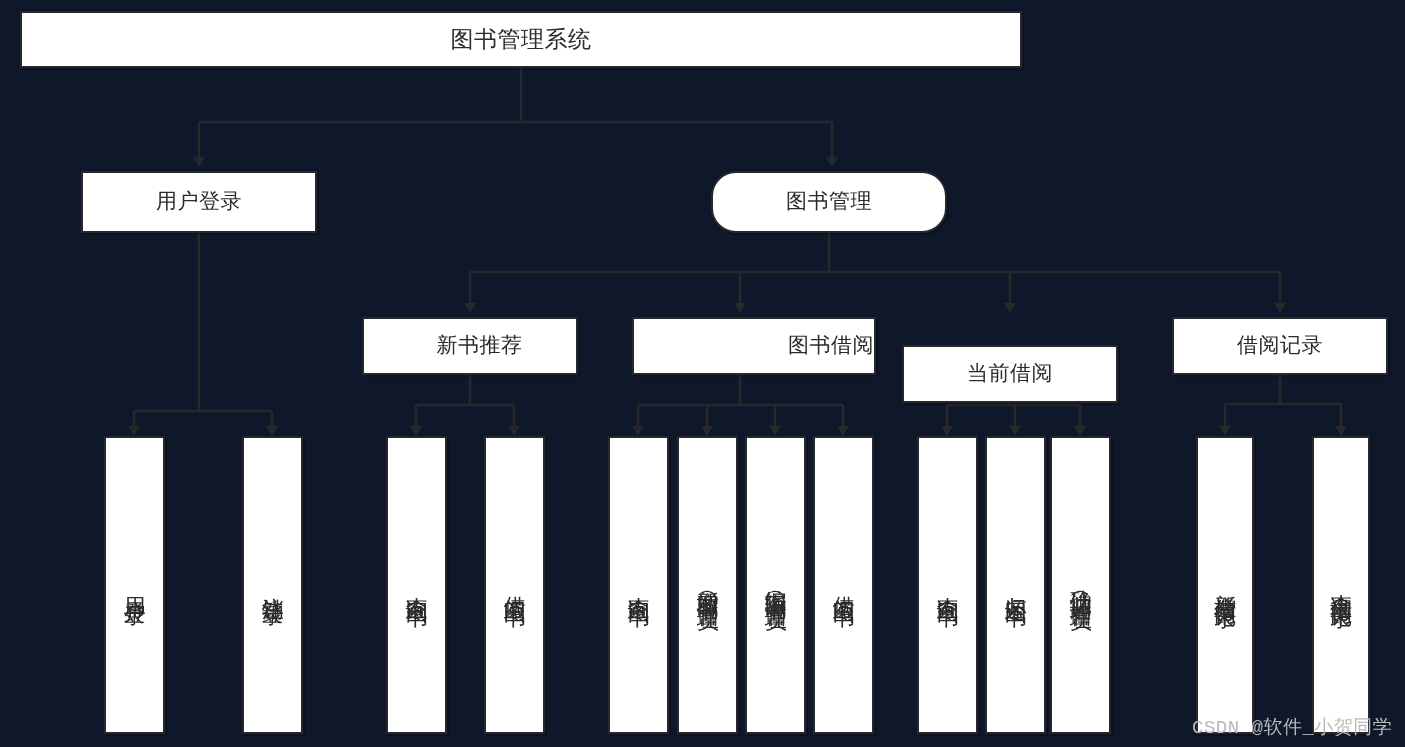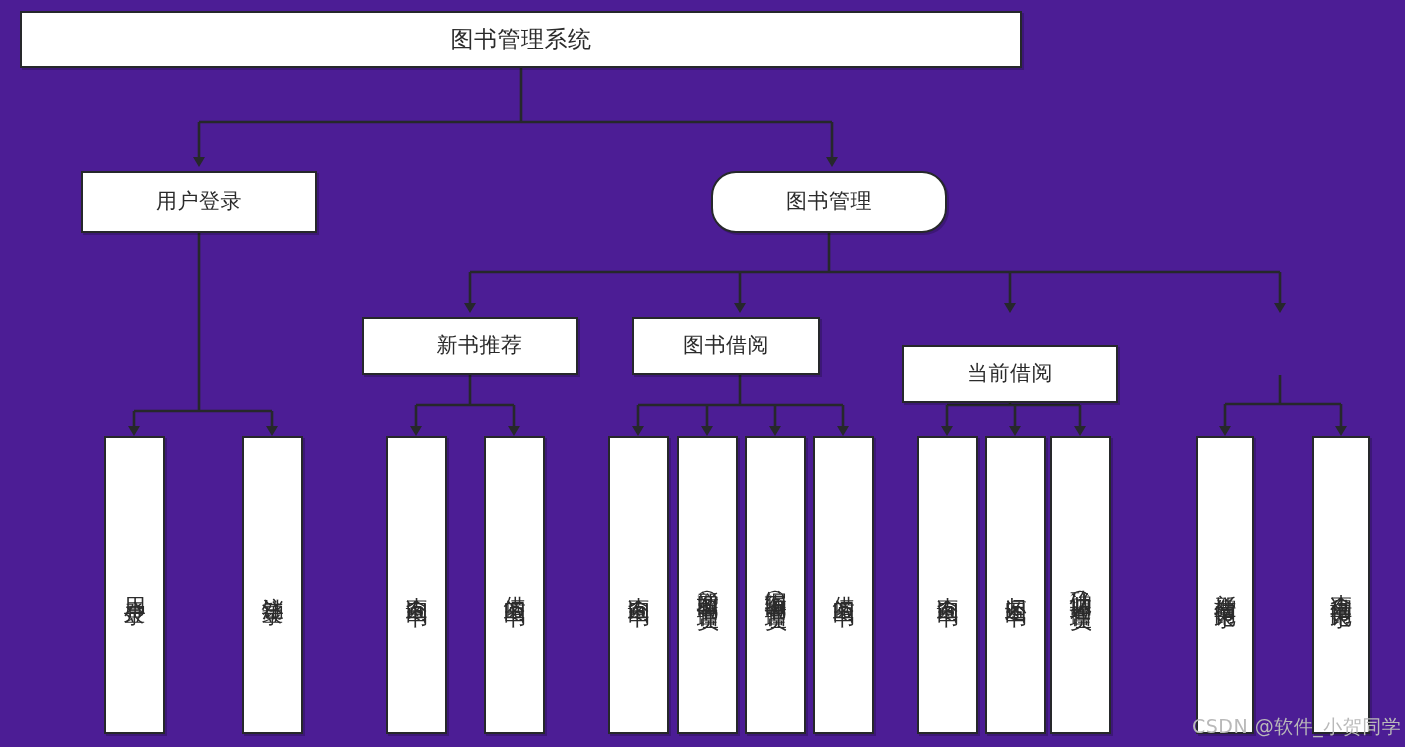--- a/index.html
+++ b/index.html
@@ -7,21 +7,21 @@
     padding: 0;
     background: #ffffff;
   }
   body {
     font-family: "DejaVu Sans", "Liberation Sans", sans-serif;
   }
   #diagram-root {
     position: relative;
     width: 1405px;
     height: 747px;
-    background: #4c1d95;
+    background: #0f172a;
     overflow: hidden;
   }
   svg.layer {
     position: absolute;
     top: 0;
     left: 0;
     width: 1405px;
     height: 747px;
   }
   .node-box {
@@ -133,25 +133,28 @@
   <div class="node-box" style="left: 81px; top: 171px; width: 236px; height: 62px;">
     <span class="node-label">用户登录</span>
   </div>
   <div class="node-box" style="left: 711px; top: 171px; width: 236px; height: 62px; border-radius: 25px;">
     <span class="node-label">图书管理</span>
   </div>
 
   <div class="node-box" style="left: 362px; top: 317px; width: 216px; height: 58px; padding-left: 19px;">
     <span class="node-label">新书推荐</span>
   </div>
-  <div class="node-box" style="left: 632px; top: 317px; width: 188px; height: 58px;">
+  <div class="node-box" style="left: 632px; top: 317px; width: 244px; height: 58px; justify-content: flex-end;">
     <span class="node-label">图书借阅</span>
   </div>
   <div class="node-box" style="left: 902px; top: 317px; width: 216px; height: 58px; margin-top: 28px;">
     <span class="node-label">当前借阅</span>
+  </div>
+  <div class="node-box" style="left: 1172px; top: 317px; width: 216px; height: 58px;">
+    <span class="node-label">借阅记录</span>
   </div>
 
   <div class="node-box" style="left: 104px; top: 436px; width: 61px; height: 298px;">
     <span class="node-label vertical">用户登录</span>
   </div>
   <div class="node-box" style="left: 242px; top: 436px; width: 61px; height: 298px;">
     <span class="node-label vertical">注销登录</span>
   </div>
   <div class="node-box" style="left: 386px; top: 436px; width: 61px; height: 298px;">
     <span class="node-label vertical">查询图书</span>
@@ -180,14 +183,14 @@
   <div class="node-box" style="left: 1050px; top: 436px; width: 61px; height: 298px;">
     <span class="node-label vertical">确认归还（管理员）</span>
   </div>
   <div class="node-box" style="left: 1196px; top: 436px; width: 58px; height: 298px;">
     <span class="node-label vertical">新增借阅记录</span>
   </div>
   <div class="node-box" style="left: 1312px; top: 436px; width: 58px; height: 298px;">
     <span class="node-label vertical">查询借阅记录</span>
   </div>
 
-  <div class="watermark" style="left: 1192px; top: 714px;">CSDN @软件_小贺同学</div>
+  <div class="watermark" style="left: 1192px; top: 714px; font-family: Liberation Mono, monospace;">CSDN @软件_小贺同学</div>
 </div>
 
 </body></html>

